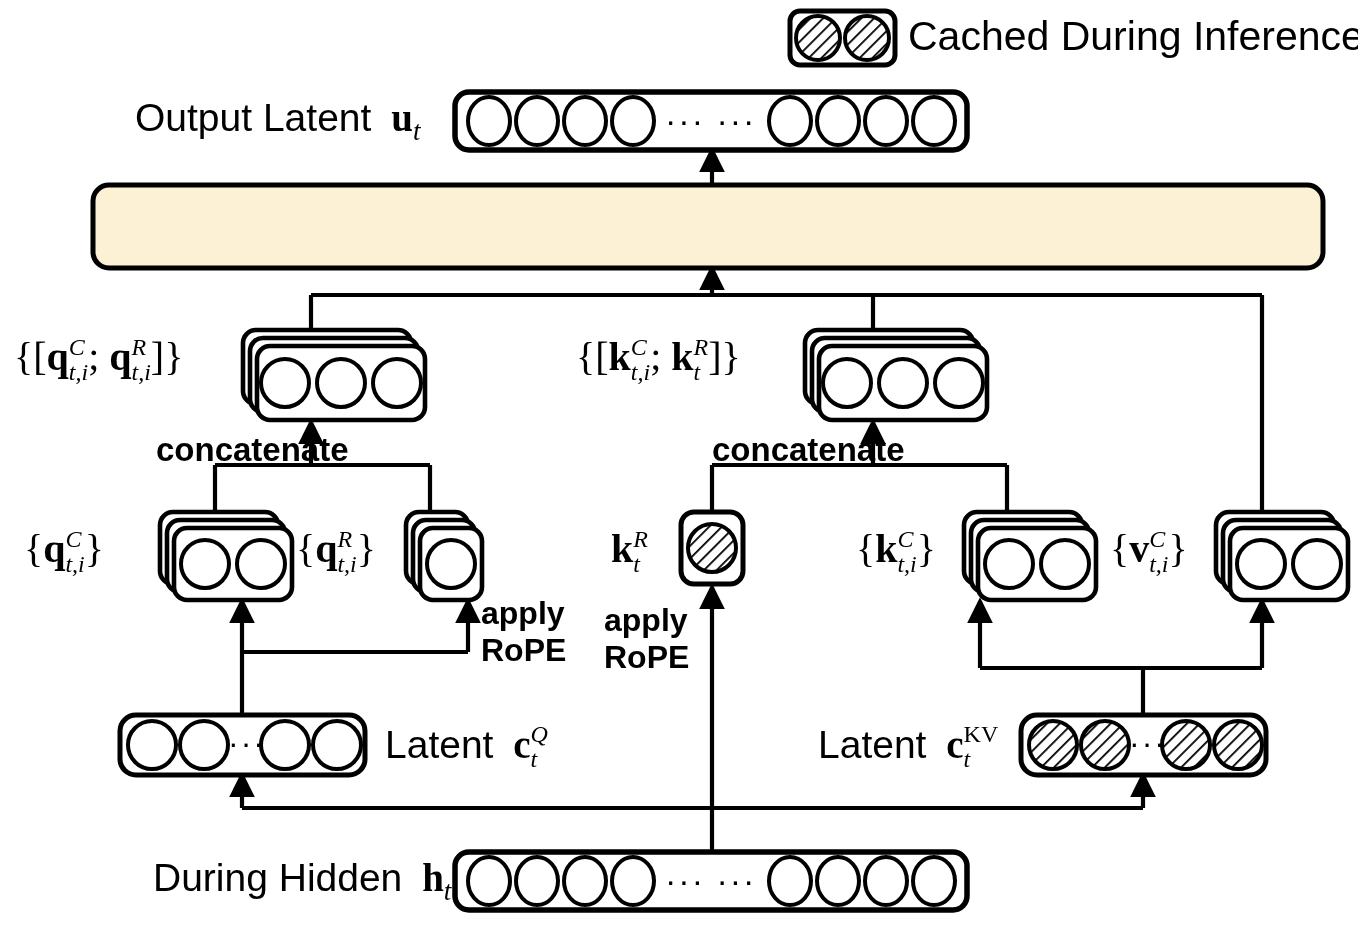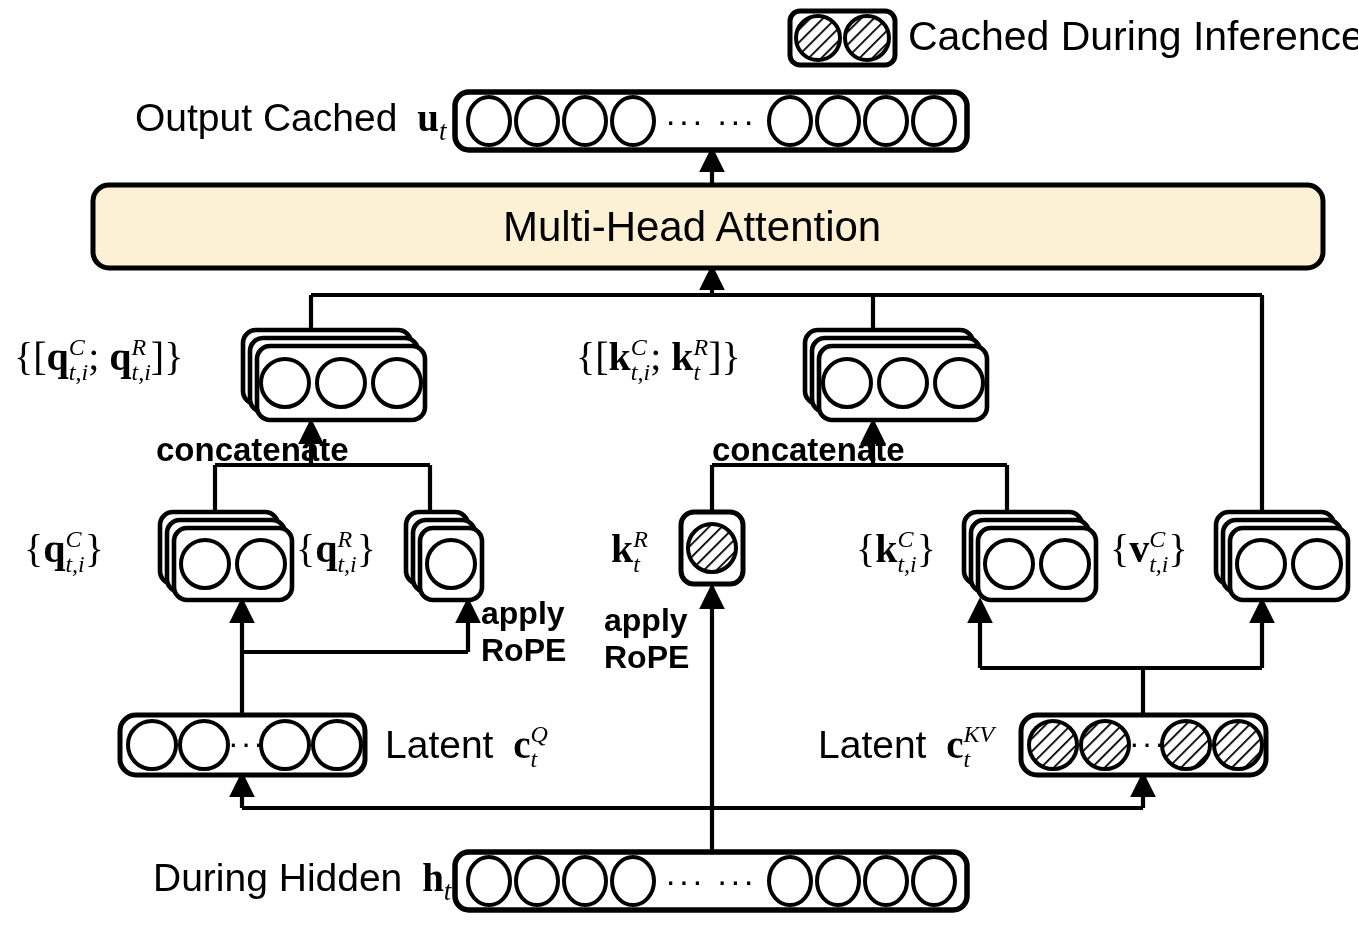--- a/index.html
+++ b/index.html
@@ -167,26 +167,25 @@
       <ellipse cx="790" cy="881" rx="21" ry="24" fill="#fff" stroke="#000" stroke-width="4"></ellipse>
       <ellipse cx="838" cy="881" rx="21" ry="24" fill="#fff" stroke="#000" stroke-width="4"></ellipse>
       <ellipse cx="886" cy="881" rx="21" ry="24" fill="#fff" stroke="#000" stroke-width="4"></ellipse>
       <ellipse cx="934" cy="881" rx="21" ry="24" fill="#fff" stroke="#000" stroke-width="4"></ellipse>
     </g>
   </svg>
 
   <div class="lbl" style="left:908px;top:16px;font-size:41px;">Cached During Inference</div>
 
   <div class="lbl" style="left:135px;top:98px;font-size:39px;">
-    <span>Output Cached</span>
+    <span>Output Latent</span>
     <span class="serif" style="font-weight:700;font-size:39px;margin-left:9px;">u</span><span class="serif" style="font-style:italic;font-size:27px;position:relative;top:9px;">t</span>
   </div>
   <div class="lbl" style="left:665px;top:103px;font-size:34px;letter-spacing:2px;">···  ···</div>
 
-  <div class="lbl" style="left:503px;top:206px;font-size:42px;">Multi-Head Attention</div>
 
   <div class="lbl serif" style="left:14px;top:336px;font-size:40px;">
     <span>{[</span><span style="font-weight:700;">q</span><span style="display:inline-block;vertical-align:middle;font-size:24px;line-height:1.05;text-align:left;position:relative;top:-1px;">
       <span style="display:block;font-style:italic;">C</span>
       <span style="display:block;font-style:italic;">t,i</span>
     </span><span>;&nbsp;</span><span style="font-weight:700;">q</span><span style="display:inline-block;vertical-align:middle;font-size:24px;line-height:1.05;text-align:left;position:relative;top:-1px;">
       <span style="display:block;font-style:italic;">R</span>
       <span style="display:block;font-style:italic;">t,i</span>
     </span><span>]}</span>
   </div>
@@ -250,21 +249,21 @@
     <span class="serif" style="font-weight:700;margin-left:9px;">c</span><span class="serif" style="display:inline-block;vertical-align:middle;font-size:24px;line-height:1.05;text-align:left;position:relative;top:-1px;">
       <span style="display:block;font-style:italic;">Q</span>
       <span style="display:block;font-style:italic;">t</span>
     </span>
   </div>
   <div class="lbl" style="left:228px;top:727px;font-size:32px;letter-spacing:2px;">···</div>
 
   <div class="lbl" style="left:818px;top:723px;font-size:39px;">
     <span>Latent</span>
     <span class="serif" style="font-weight:700;margin-left:9px;">c</span><span class="serif" style="display:inline-block;vertical-align:middle;font-size:24px;line-height:1.05;text-align:left;position:relative;top:-1px;">
-      <span style="display:block;font-style:italic;">KV</span>
+      <span style="display:block;">KV</span>
       <span style="display:block;font-style:italic;">t</span>
     </span>
   </div>
   <div class="lbl" style="left:1129px;top:727px;font-size:32px;letter-spacing:2px;">···</div>
 
   <div class="lbl" style="left:153px;top:858px;font-size:39px;">
     <span>During Hidden</span>
     <span class="serif" style="font-weight:700;font-size:39px;margin-left:9px;">h</span><span class="serif" style="font-style:italic;font-size:27px;position:relative;top:9px;">t</span>
   </div>
   <div class="lbl" style="left:665px;top:863px;font-size:34px;letter-spacing:2px;">···  ···</div>

